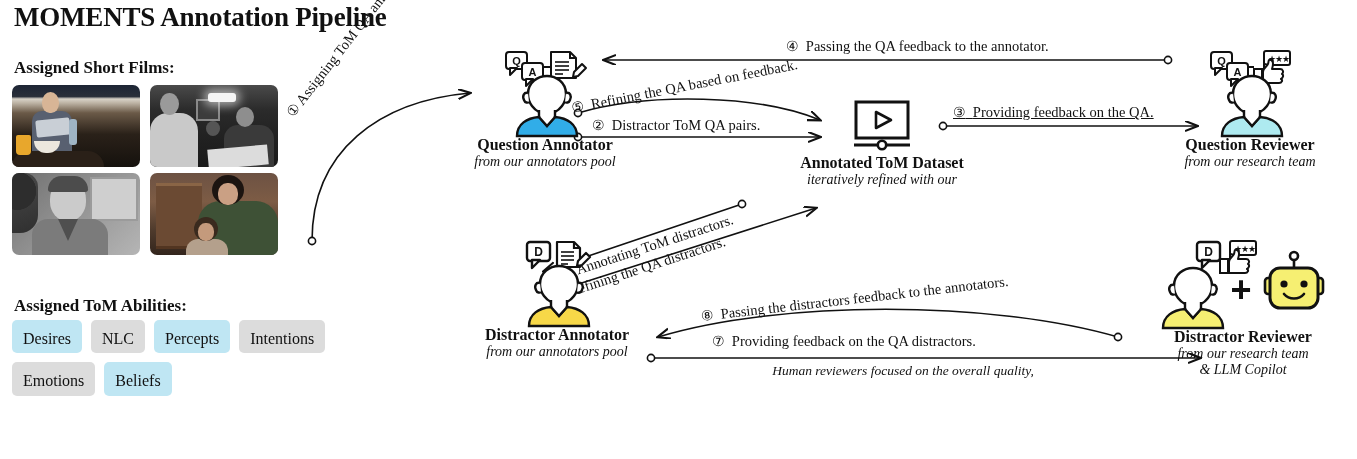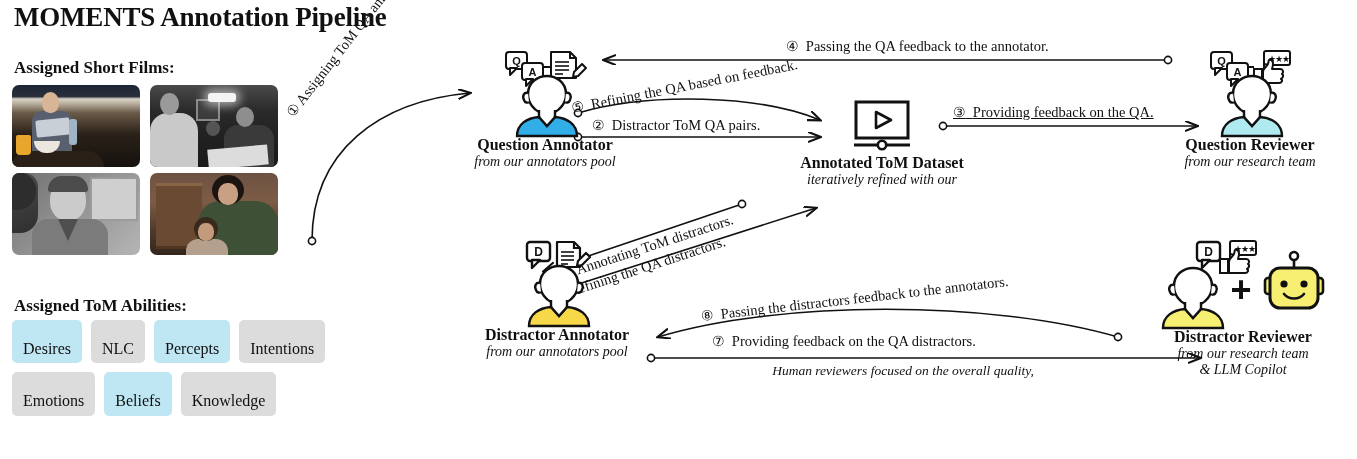--- a/index.html
+++ b/index.html
@@ -46,21 +46,21 @@
   .f4 .drw{left:6px;top:10px;width:46px;height:60px;background:#6b4a33;border-top:3px solid #8a6546;border-bottom:3px solid #523521;}
   .f4 .wh{left:62px;top:2px;width:32px;height:30px;border-radius:50%;background:#1c1410;}
   .f4 .wf{left:68px;top:10px;width:20px;height:22px;border-radius:46%;background:#caa084;}
   .f4 .wb{left:48px;top:28px;width:80px;height:54px;background:#3e5136;border-radius:22px 22px 0 0;}
   .f4 .gh{left:44px;top:44px;width:24px;height:24px;border-radius:50%;background:#3a2a1e;}
   .f4 .gf{left:48px;top:50px;width:16px;height:18px;border-radius:46%;background:#c49a7c;}
   .f4 .gb{left:36px;top:66px;width:42px;height:18px;background:#b4a08c;border-radius:12px 12px 0 0;}
   
   #abilities{left:12px;top:320px;width:370px;}
   .tagrow{display:flex;gap:9px;margin-bottom:9px;}
-  .tag{font-size:16px;padding:20px 11px 5px;border-radius:5px;white-space:nowrap;line-height:1.15;}
+  .tag{font-size:16px;padding:10px 11px 5px;border-radius:5px;white-space:nowrap;line-height:1.15;}
   .tag.blue{background:#bfe6f3;}
   .tag.grey{background:#dcdcdc;}
   
   .node{position:absolute;text-align:center;}
   .node .nm{font-size:16px;font-weight:bold;white-space:nowrap;}
   .node .sub{font-size:14px;font-style:italic;white-space:nowrap;line-height:1.12;}
   .person{position:relative;width:96px;height:86px;margin:0 auto;}
   svg{display:block;overflow:visible;}
   #edges{position:absolute;left:0;top:0;width:1357px;height:459px;pointer-events:none;}
   .lbl{position:absolute;font-size:14.5px;white-space:nowrap;}
@@ -118,21 +118,20 @@
 <div class="abs" id="abilities">
   <div class="tagrow">
     <span class="tag blue">Desires</span>
     <span class="tag grey">NLC</span>
     <span class="tag blue">Percepts</span>
     <span class="tag grey">Intentions</span>
   </div>
   <div class="tagrow">
     <span class="tag grey">Emotions</span>
     <span class="tag blue">Beliefs</span>
-    <span class="tag grey">Knowledge</span>
   </div>
 </div>
 
 <svg id="edges" viewBox="0 0 1357 459">
   <defs>
     <marker id="ah" markerWidth="9" markerHeight="9" refX="7.5" refY="3.2" orient="auto">
       <path d="M0,0 L8,3.2 L0,6.4" fill="none" stroke="#111" stroke-width="1.3"></path>
     </marker>
   </defs>
   <g fill="none" stroke="#111" stroke-width="1.6">

